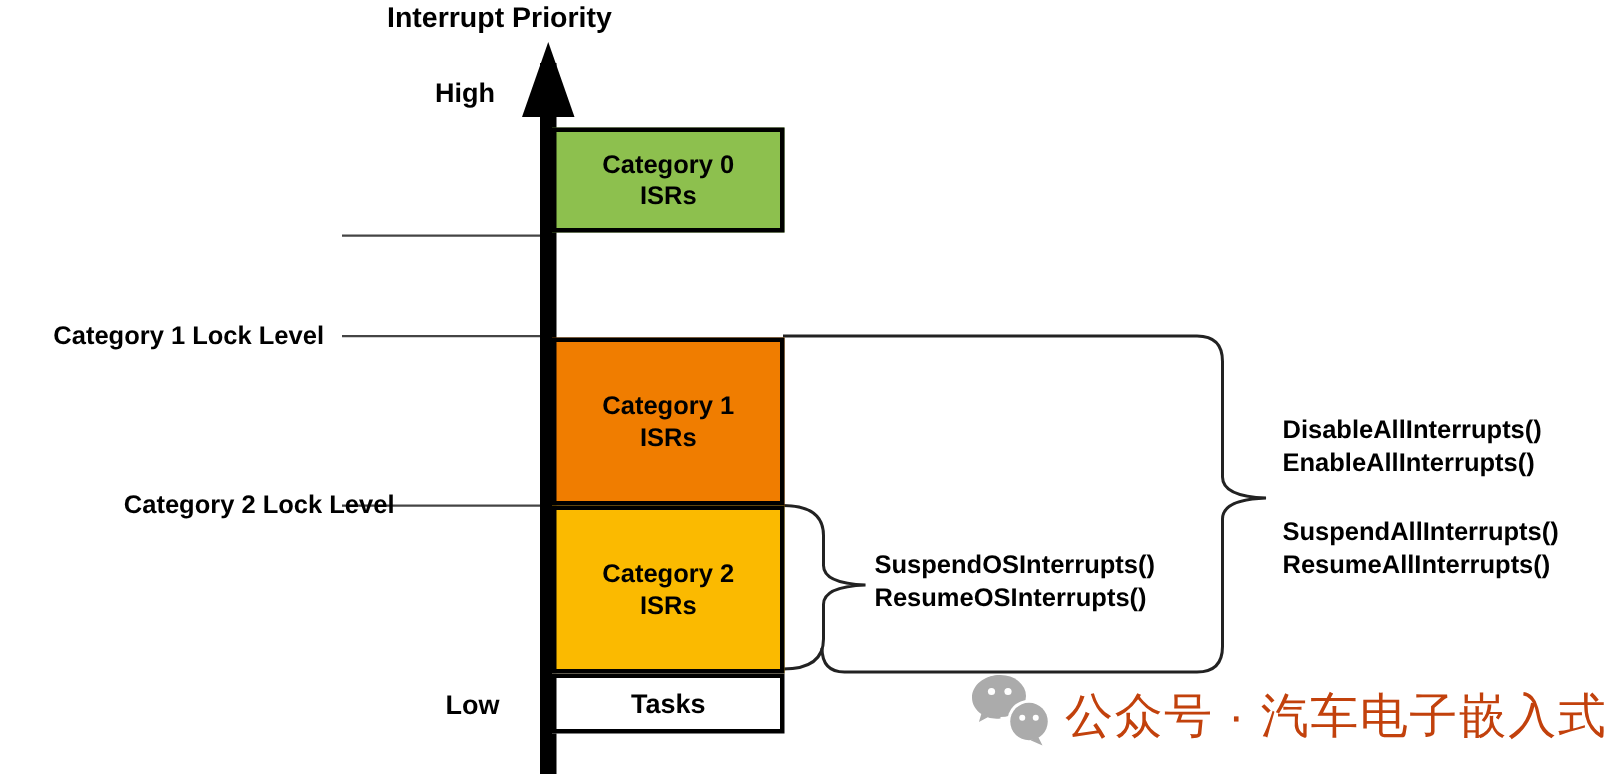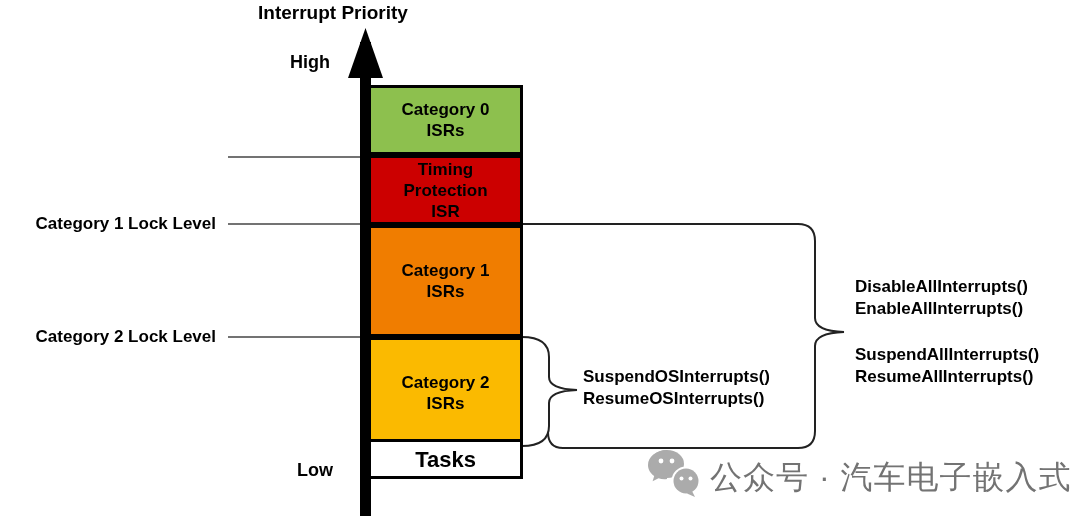--- a/index.html
+++ b/index.html
@@ -8,32 +8,32 @@
     font-family:"Liberation Sans","DejaVu Sans",sans-serif;color:#000;
   }
   .abs{position:absolute;}
   #diagram-title{left:258px;top:2px;width:170px;font-size:19px;font-weight:700;}
   #high-label{left:262px;top:52px;width:68px;text-align:right;font-size:18px;font-weight:700;}
   #low-label{left:281px;top:460px;width:52px;text-align:right;font-size:18px;font-weight:700;}
   
   .lock-label{font-size:17px;font-weight:700;text-align:right;}
   #tp-lock{left:0;top:147px;width:222px;}
   #c1-lock{left:0;top:214px;width:216px;}
-  #c2-lock{left:0;top:327px;width:216px;}
+  #c2-lock{left:0;top:327px;width:216px;padding-left:47px;}
   
   .stackbox{
     left:368px;width:149px;border:3px solid #000;
     display:flex;align-items:center;justify-content:center;text-align:center;
     font-size:17px;font-weight:700;line-height:21px;white-space:pre-line;
   }
   #box-cat0{top:85px;height:64px;}
   #box-tp{top:155px;height:64px;}
   #box-cat1{top:225px;height:106px;}
   #box-cat2{top:337px;height:106px;text-align:center;}
-  #box-tasks{top:439px;height:34px;font-size:22px;}
+  #box-tasks{top:449px;height:34px;font-size:18px;}
   
   .api{font-size:17px;font-weight:700;line-height:22px;white-space:nowrap;}
   #api-os{left:583px;top:366px;}
   #api-all{left:855px;top:276px;}
   #api-all .gap{height:24px;}
   
   #watermark-text{left:710px;top:456px;font-size:32px;letter-spacing:1px;white-space:nowrap;}
   svg.overlay{position:absolute;left:0;top:0;}
 </style>
 </head>
@@ -57,23 +57,20 @@
 
   <div class="abs" id="diagram-title">Interrupt Priority</div>
   <div class="abs" id="high-label">High</div>
   <div class="abs" id="low-label">Low</div>
 
   <div class="abs lock-label" id="c1-lock">Category 1 Lock Level</div>
   <div class="abs lock-label" id="c2-lock">Category 2 Lock Level</div>
 
   <div class="abs stackbox" id="box-cat0" style="background-color: rgb(141, 192, 78);">Category 0
 ISRs</div>
-  <div class="abs stackbox" id="box-tp" style="background-color: rgb(204, 0, 0);">Timing
-Protection
-ISR</div>
   <div class="abs stackbox" id="box-cat1" style="background-color: rgb(240, 125, 0);">Category 1
 ISRs</div>
   <div class="abs stackbox" id="box-cat2" style="background-color: rgb(251, 186, 0);">Category 2
 ISRs</div>
   <div class="abs stackbox" id="box-tasks" style="background-color: rgb(255, 255, 255);">Tasks</div>
 
   <div class="abs api" id="api-os">
     <div>SuspendOSInterrupts()</div>
     <div>ResumeOSInterrupts()</div>
   </div>
@@ -91,15 +88,15 @@
     <circle cx="15" cy="13" r="2.4" fill="#fff"></circle>
     <circle cx="26" cy="13" r="2.4" fill="#fff"></circle>
     <g>
       <circle cx="40" cy="33" r="14.5" fill="#fff"></circle>
       <circle cx="40" cy="33" r="12.5" fill="#ABABAB"></circle>
       <path d="M46 43 l3 6 -8-3.5 z" fill="#ABABAB"></path>
       <circle cx="35.5" cy="30.5" r="2" fill="#fff"></circle>
       <circle cx="44.5" cy="30.5" r="2" fill="#fff"></circle>
     </g>
   </svg>
-  <div class="abs" id="watermark-text" style="color: #737373;">公众号 · 汽车电子嵌入式</div>
+  <div class="abs" id="watermark-text" style="color: #c2410c;">公众号 · 汽车电子嵌入式</div>
 
 </div>
 
 </body></html>

